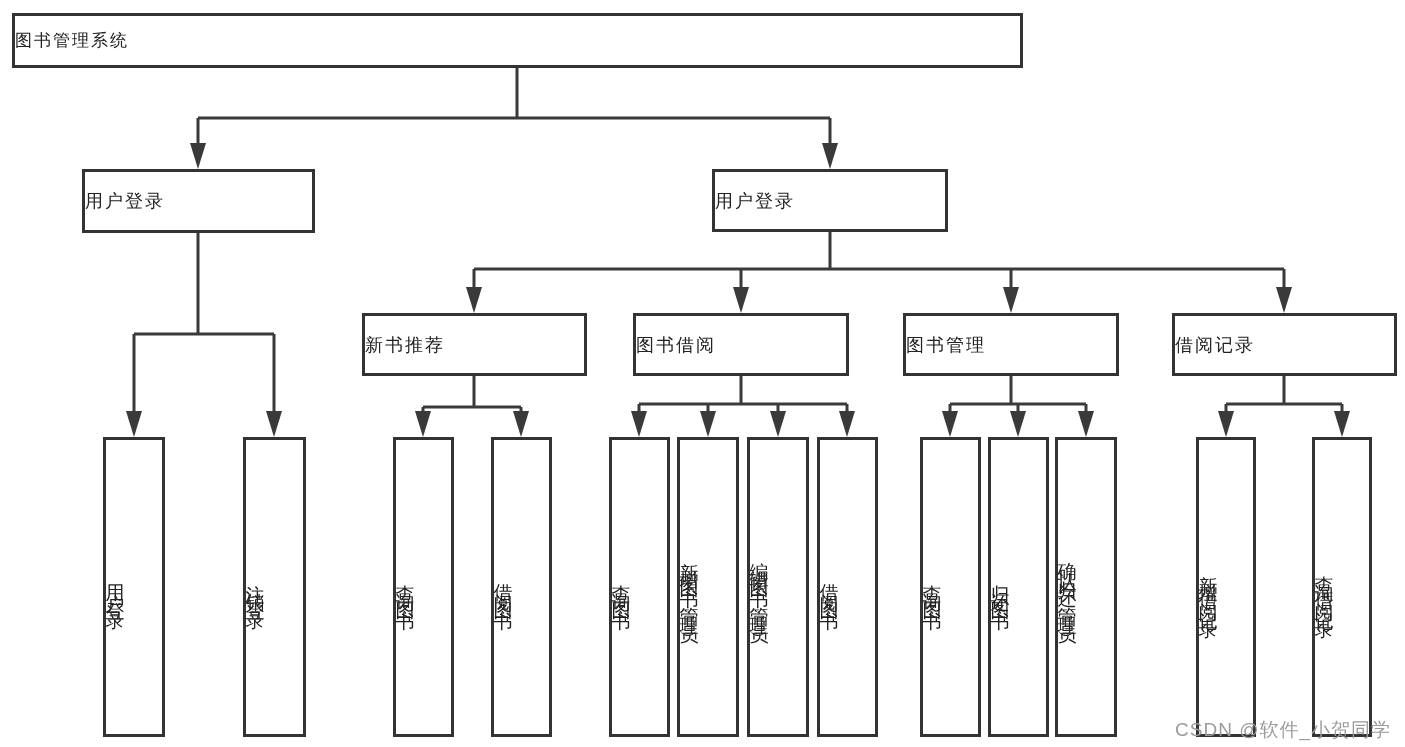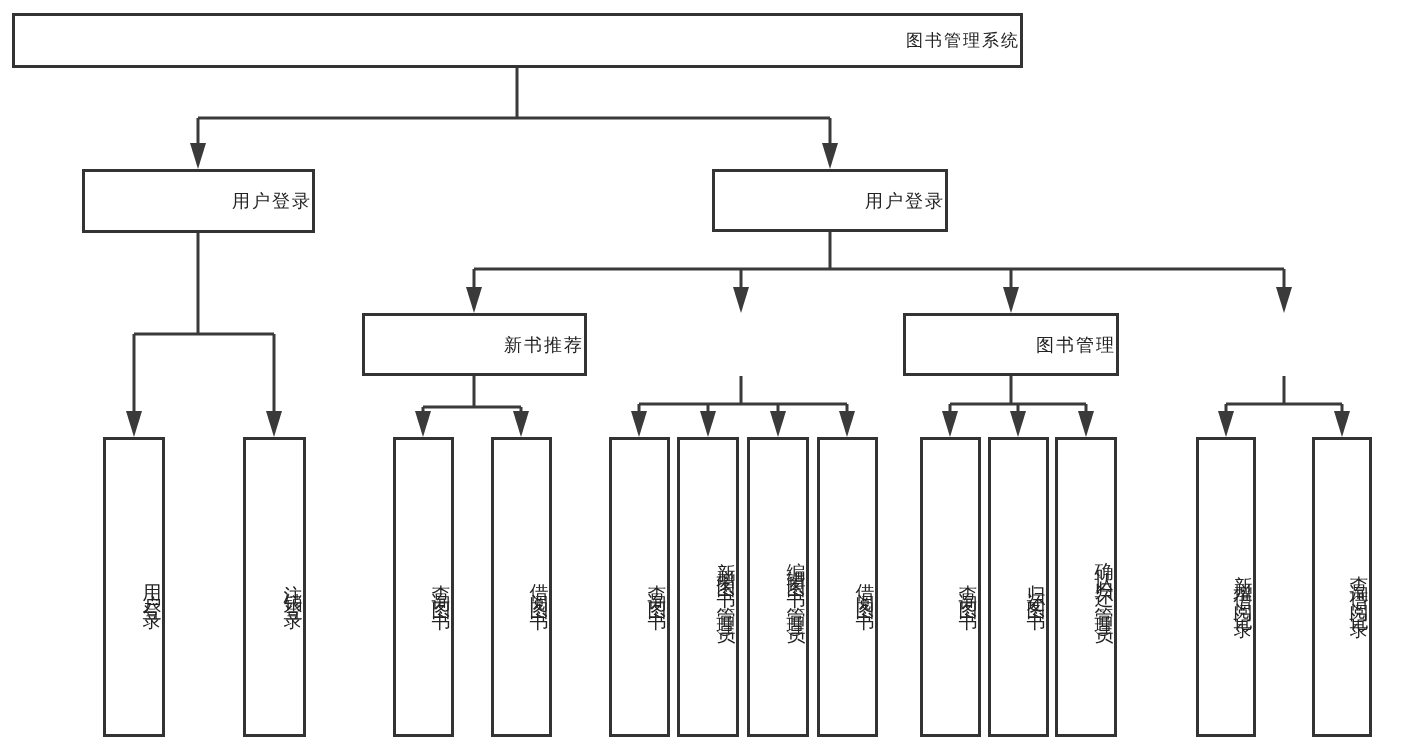--- a/index.html
+++ b/index.html
@@ -18,21 +18,21 @@
     overflow:hidden;
   }
   .wires{position:absolute;left:0;top:0;}
   .wires path{stroke:var(--line);stroke-width:3;fill:none;}
   .wires polygon{fill:var(--line);stroke:none;}
   .box{
     position:absolute;
     background:var(--background);
     border:3px solid var(--border);
     box-sizing:border-box;
-    display:flex;align-items:center;justify-content:flex-end;
+    display:flex;align-items:center;justify-content:flex-start;
     color:var(--text);
   }
   .box.h span{
     font-size:18px;
     letter-spacing:2px;
     white-space:nowrap;
   }
   .box.root span{font-size:17px;}
   .box.v span{
     writing-mode:vertical-rl;
@@ -98,22 +98,28 @@
   <div class="box h" style="left:82px;top:169px;width:233px;height:64px">
     <span>用户登录</span>
   </div>
   <div class="box h" style="left:712px;top:169px;width:236px;height:63px">
     <span>用户登录</span>
   </div>
 
   <div class="box h" style="left:362px;top:313px;width:225px;height:63px">
     <span>新书推荐</span>
   </div>
+  <div class="box h" style="left:633px;top:313px;width:216px;height:63px">
+    <span>图书借阅</span>
+  </div>
   <div class="box h" style="left:903px;top:313px;width:216px;height:63px">
     <span>图书管理</span>
+  </div>
+  <div class="box h" style="left:1172px;top:313px;width:225px;height:63px">
+    <span>借阅记录</span>
   </div>
 
   <div class="box v" style="left:103px;top:437px;width:62px;height:300px">
     <span>用户登录</span>
   </div>
   <div class="box v" style="left:243px;top:437px;width:63px;height:300px">
     <span>注销登录</span>
   </div>
 
   <div class="box v" style="left:393px;top:437px;width:61px;height:300px">
@@ -146,14 +152,15 @@
     <span>确认归还（管理员）</span>
   </div>
 
   <div class="box v" style="left:1196px;top:437px;width:60px;height:300px">
     <span>新增借阅记录</span>
   </div>
   <div class="box v" style="left:1312px;top:437px;width:60px;height:300px">
     <span>查询借阅记录</span>
   </div>
 
+  <div class="watermark">CSDN @软件_小贺同学</div>
 
 </div>
 
 </body></html>

